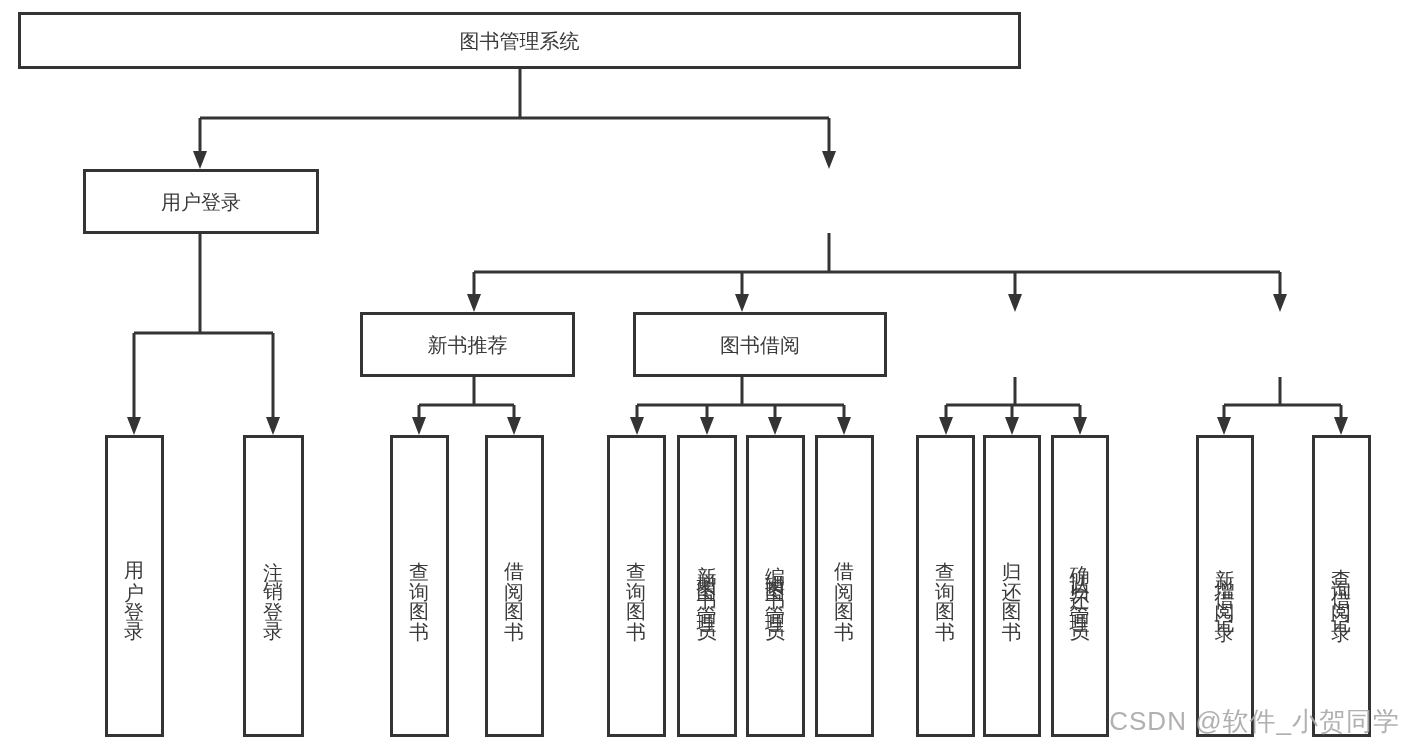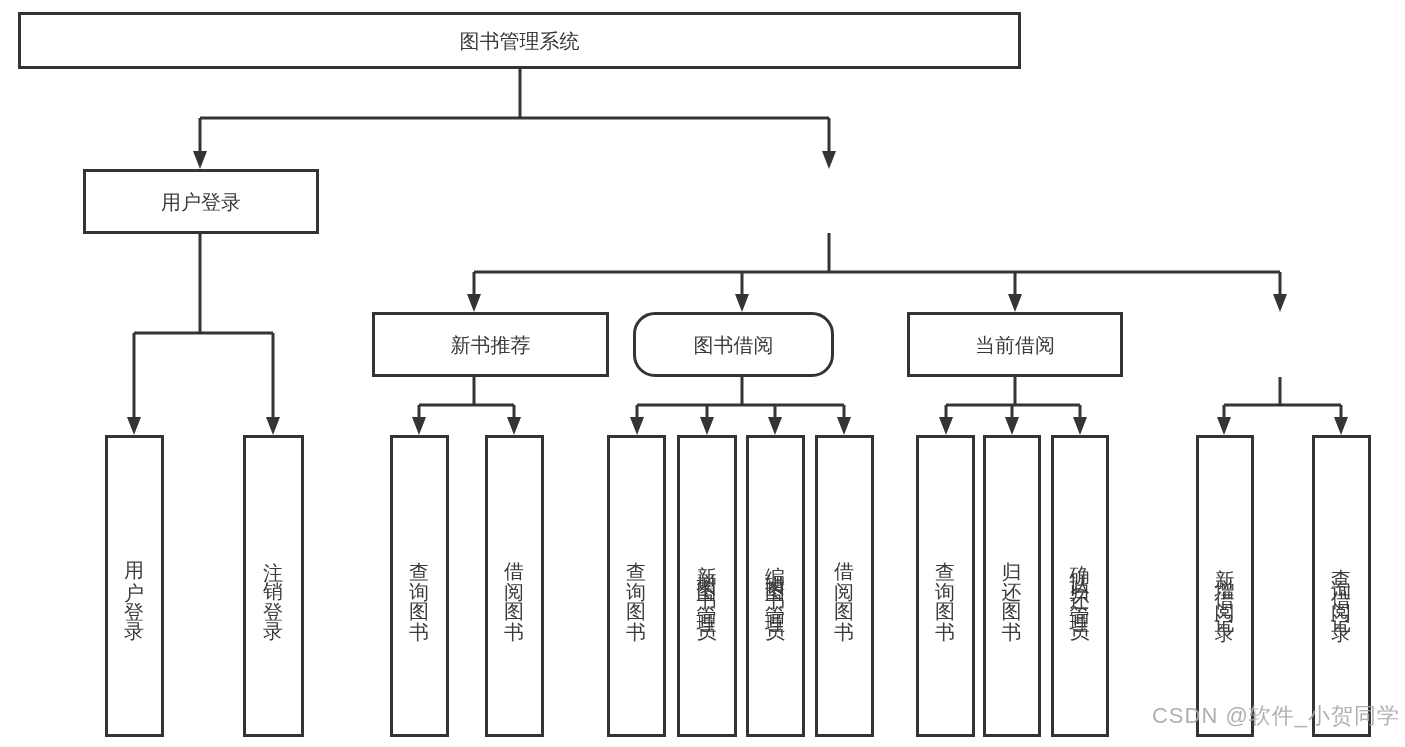--- a/index.html
+++ b/index.html
@@ -34,22 +34,22 @@
     writing-mode: vertical-rl;
     text-orientation: mixed;
     letter-spacing: 8px;
     white-space: normal;
   }
   .box.v.c6 .lbl { letter-spacing: 11px; }
   .box.v.c4 .lbl { letter-spacing: 20px; }
   .watermark {
     position: absolute;
     right: 5px;
-    bottom: 16px;
-    font-size: 22px;
+    bottom: 8px;
+    font-size: 26px;
     color: rgba(168, 166, 166, 0.9);
     letter-spacing: 1px;
     z-index: 5;
     white-space: nowrap;
   }
 </style>
 </head>
 <body>
 
 <div id="canvas">
@@ -76,28 +76,25 @@
   </svg>
 
   <div class="box" style="left:18px; top:12px; width:1003px; height:57px;">
     <span class="lbl">图书管理系统</span>
   </div>
 
   <div class="box" style="left:83px; top:169px; width:236px; height:65px;">
     <span class="lbl">用户登录</span>
   </div>
 
-  <div class="box" style="left:372px; top:312px; width:237px; height:65px;">
+  <div class="box" style="left:360px; top:312px; width:215px; height:65px;">
     <span class="lbl">新书推荐</span>
   </div>
-  <div class="box" style="left:633px; top:312px; width:201px; height:65px;border-radius:22px;">
+  <div class="box" style="left:633px; top:312px; width:254px; height:65px;">
     <span class="lbl">图书借阅</span>
-  </div>
-  <div class="box" style="left:907px; top:312px; width:216px; height:65px;">
-    <span class="lbl">当前借阅</span>
   </div>
 
   <div class="box v c4" style="left:105px; top:435px; width:59px; height:302px;">
     <span class="lbl">用户登录</span>
   </div>
   <div class="box v c4" style="left:243px; top:435px; width:61px; height:302px;">
     <span class="lbl">注销登录</span>
   </div>
 
   <div class="box v c4" style="left:390px; top:435px; width:59px; height:302px;">

